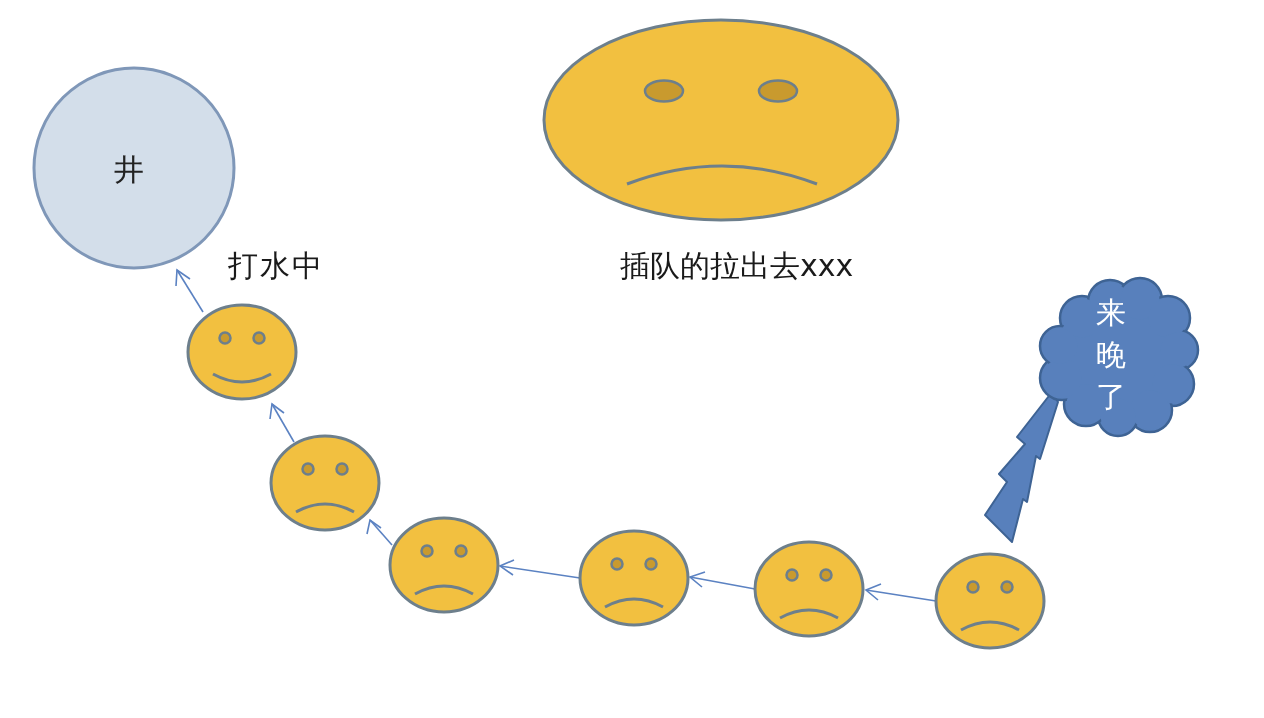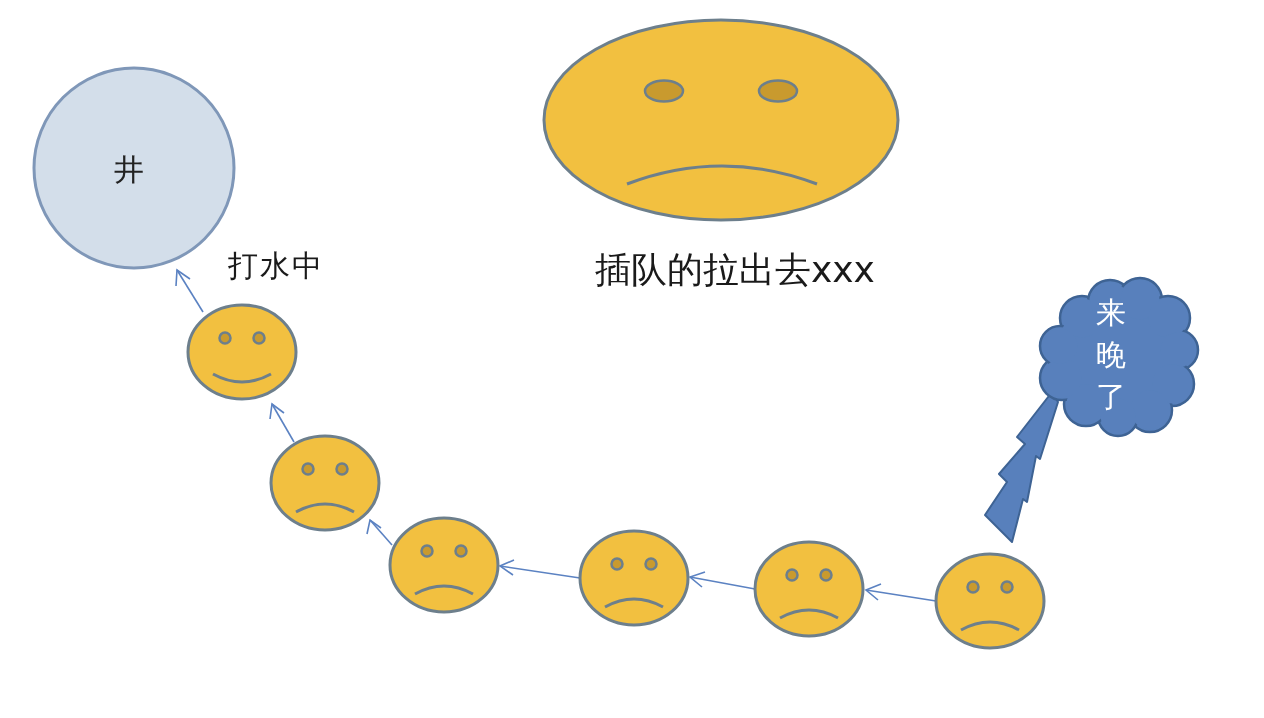--- a/index.html
+++ b/index.html
@@ -2,21 +2,21 @@
 <html><head>
 <meta charset="utf-8">
 <style>
   html, body { margin:0; padding:0; background:#ffffff; }
   body { width:1264px; height:718px; position:relative; overflow:hidden;
          font-family:"DejaVu Sans", "Liberation Sans", sans-serif; }
   #canvas { position:absolute; left:0; top:0; }
   .label { position:absolute; color:#1a1a1a; white-space:nowrap; }
   .well-label { left:114px; top:150px; font-size:30px; color:#222; }
   .draw-label { left:228px; top:246px; font-size:30px; letter-spacing:2px; }
-  .cut-label { left:595px; top:246px; font-size:36px; }
+  .cut-label { left:620px; top:246px; font-size:30px; }
   .cloud-text { position:absolute; left:1094px; top:292px; width:34px; font-size:30px;
                 line-height:42px; color:#ffffff; text-align:center; }
   .cloud-text span { display:block; }
 </style>
 </head>
 <body>
 
 <svg id="canvas" width="1264" height="718" viewBox="0 0 1264 718">
   <defs>
     <marker id="ah" markerWidth="14" markerHeight="14" refX="1" refY="7" orient="auto" markerUnits="userSpaceOnUse">

